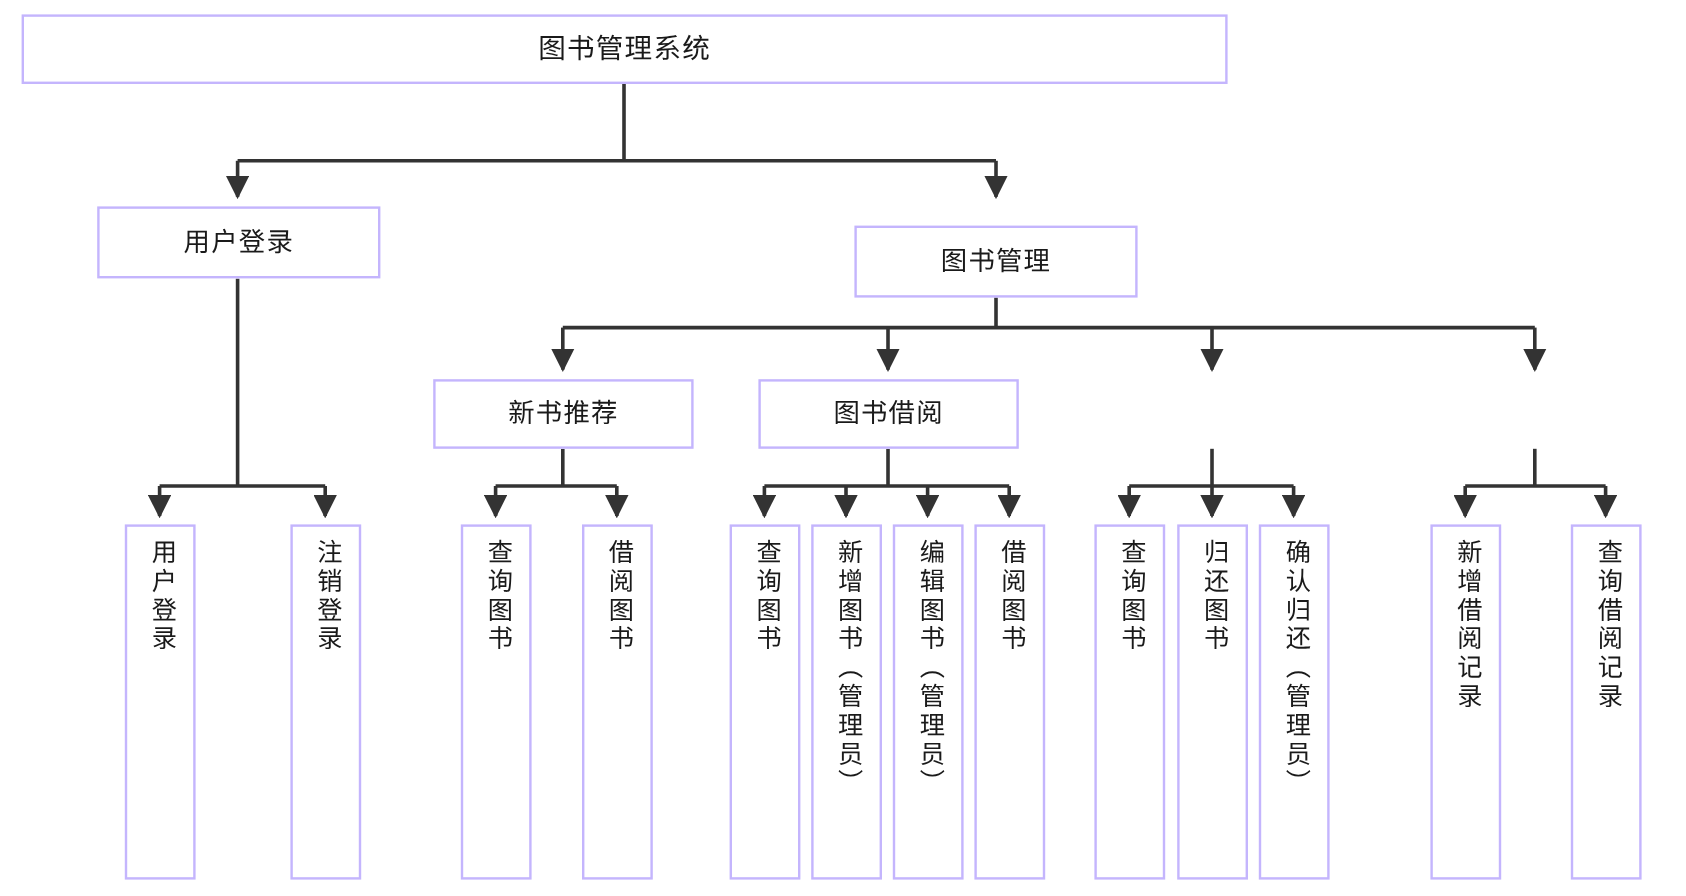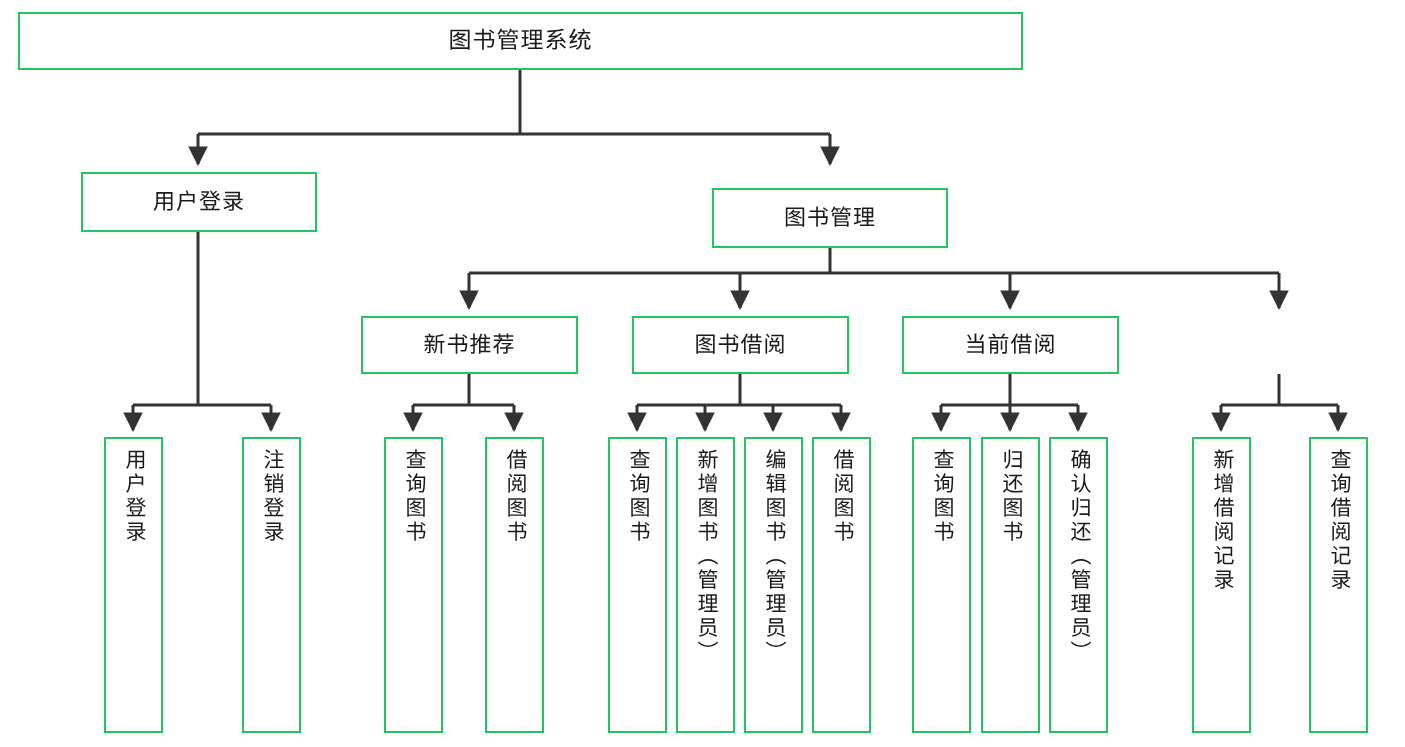--- a/index.html
+++ b/index.html
@@ -23,21 +23,21 @@
     left: 0;
     top: 0;
     width: 1405px;
     height: 747px;
     pointer-events: none;
   }
   .node {
     position: absolute;
     box-sizing: border-box;
     background: #ffffff;
-    border: 2px solid #22c55e;
+    border: 2px solid #c4b5fd;
     display: flex;
     align-items: center;
     justify-content: center;
     color: #1a1a1a;
   }
   .node-h {
     
     font-size: 22px;
     letter-spacing: 1px;
     line-height: 1.2;
@@ -139,23 +139,20 @@
   </div>
 
   <div class="node node-h" style="left:361px; top:316px; width:217px; height:58px;">
     <span>新书推荐</span>
   </div>
 
   <div class="node node-h" style="left:632px; top:316px; width:217px; height:58px;">
     <span>图书借阅</span>
   </div>
 
-  <div class="node node-h" style="left:902px; top:316px; width:217px; height:58px;">
-    <span>当前借阅</span>
-  </div>
 
 
   <div class="node node-v" style="left:104px; top:437px; width:59px; height:296px;">
     <span class="vtext">用户登录</span>
   </div>
 
   <div class="node node-v" style="left:242px; top:437px; width:59px; height:296px;">
     <span class="vtext">注销登录</span>
   </div>
 

